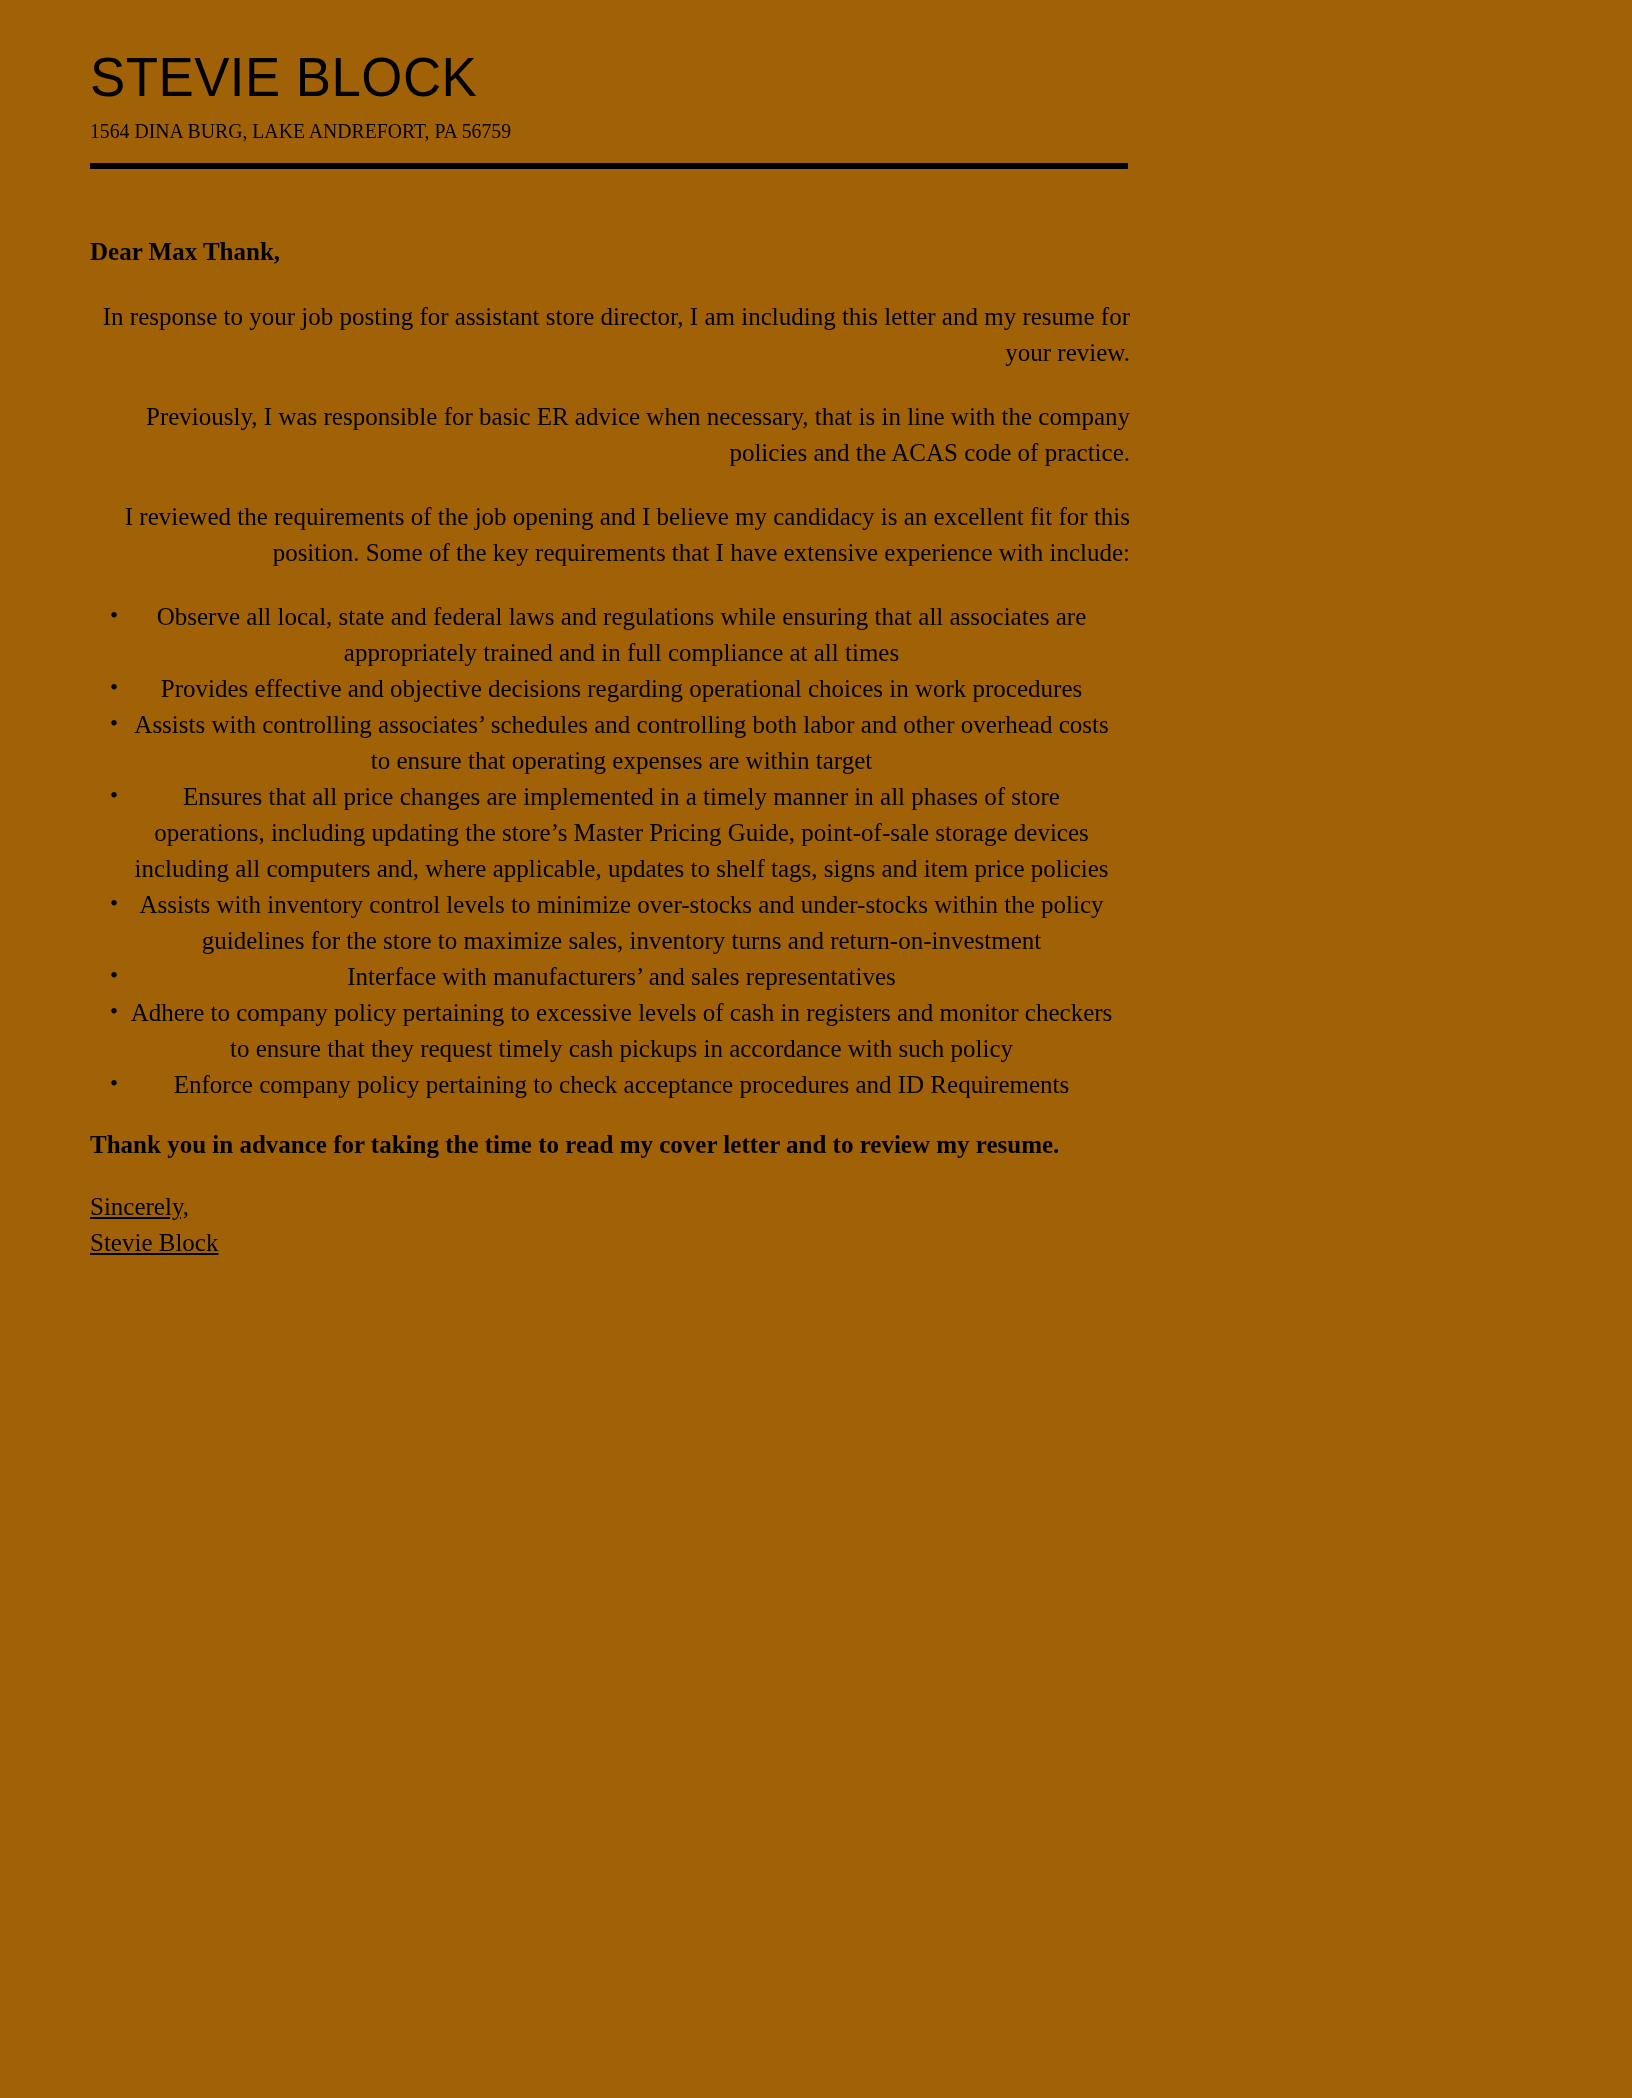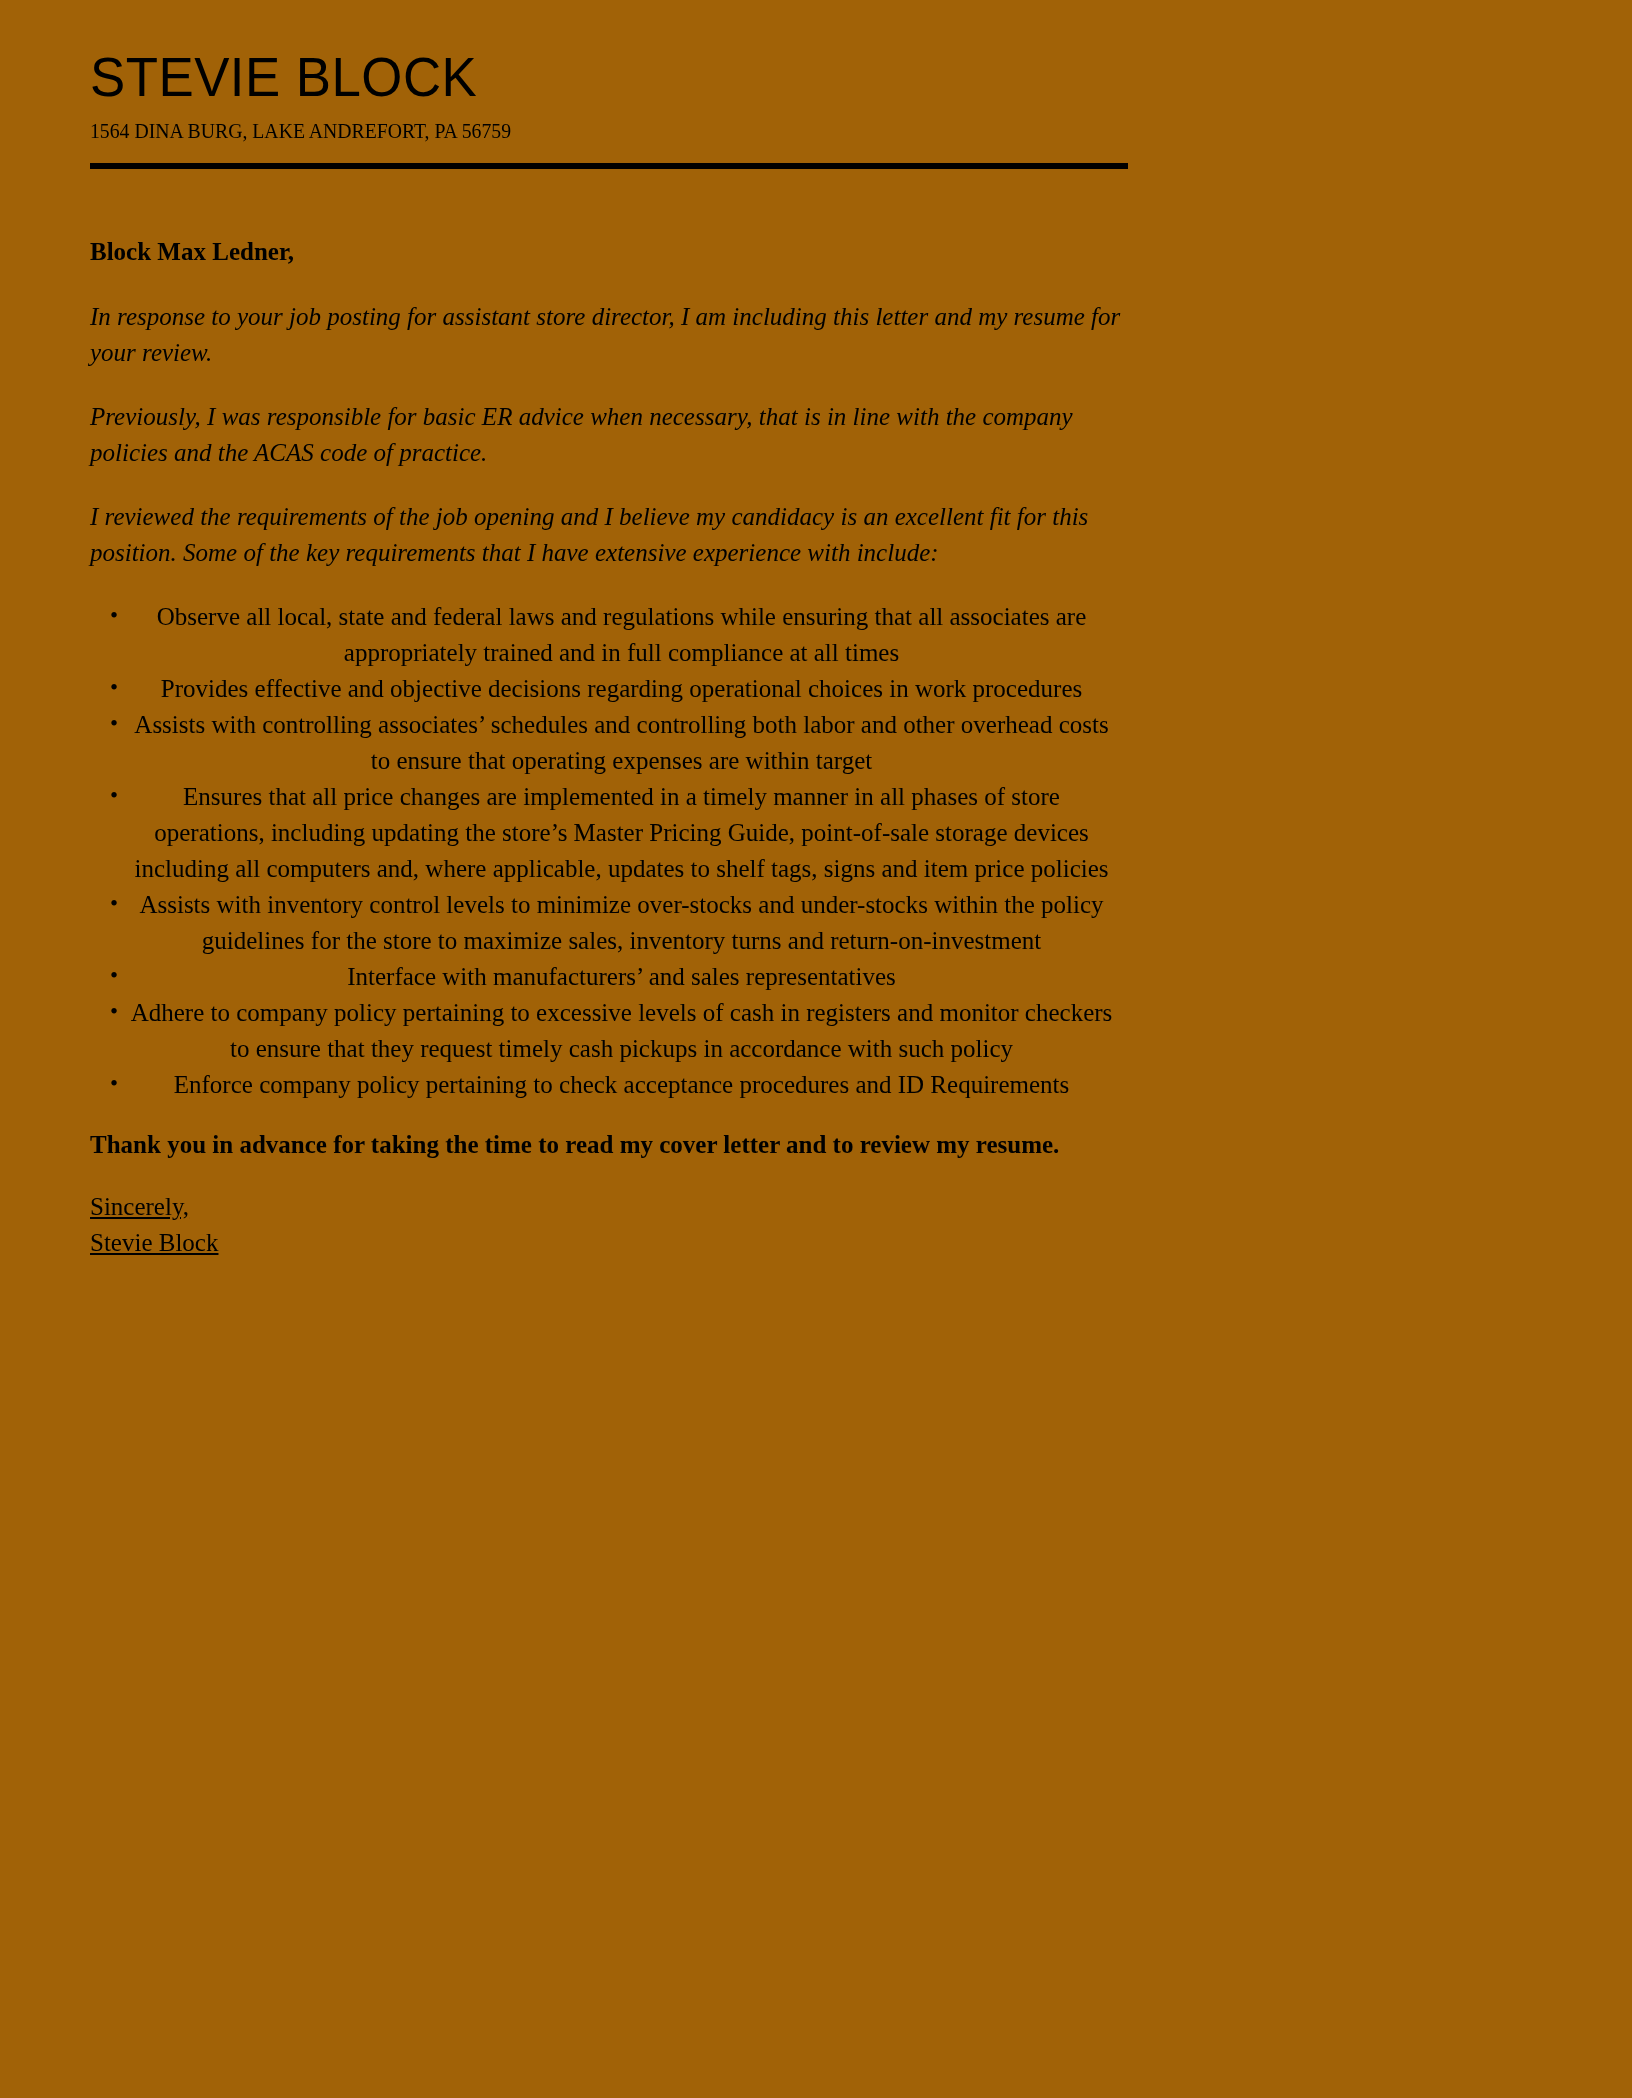--- a/index.html
+++ b/index.html
@@ -73,22 +73,21 @@
   .salutation {
     font-weight: 700;
     font-size: 25px;
     line-height: 34px;
     margin: 0 0 30px 0;
   }
   .para {
     margin: 0 0 28px 0;
     font-size: 25px;
     line-height: 36px;
-    text-align: left;
-    font-style: italic;
+    text-align: right;
   }
   .closing-statement {
     font-weight: 700;
     font-size: 25px;
     line-height: 37px;
     margin: 23px 0 26px 0;
   }
 
   
   .requirements-list {
@@ -131,21 +130,21 @@
   <div class="content">
 
     <header class="letterhead">
       <h1 class="applicant-name">STEVIE BLOCK</h1>
       <p class="applicant-address">1564 DINA BURG, LAKE ANDREFORT, PA 56759</p>
       <div class="header-rule"></div>
     </header>
 
     <main class="letter-body">
 
-      <p class="salutation">Block Max Ledner,</p>
+      <p class="salutation">Dear Max Thank,</p>
 
       <p class="para">In response to your job posting for assistant store director, I am including this letter and my resume for your review.</p>
 
       <p class="para">Previously, I was responsible for basic ER advice when necessary, that is in line with the company policies and the ACAS code of practice.</p>
 
       <p class="para">I reviewed the requirements of the job opening and I believe my candidacy is an excellent fit for this position. Some of the key requirements that I have extensive experience with include:</p>
 
       <ul class="requirements-list">
         <li>Observe all local, state and federal laws and regulations while ensuring that all associates are appropriately trained and in full compliance at all times</li>
         <li>Provides effective and objective decisions regarding operational choices in work procedures</li>

